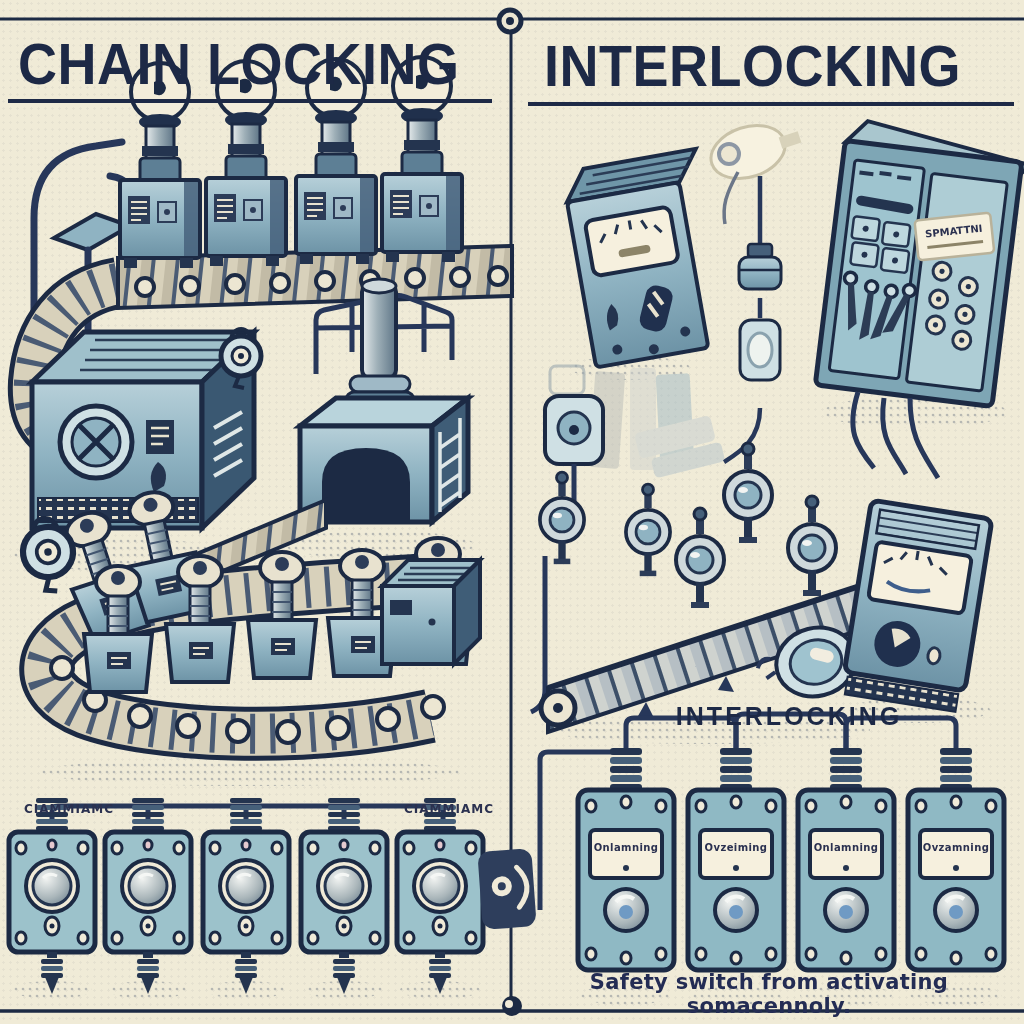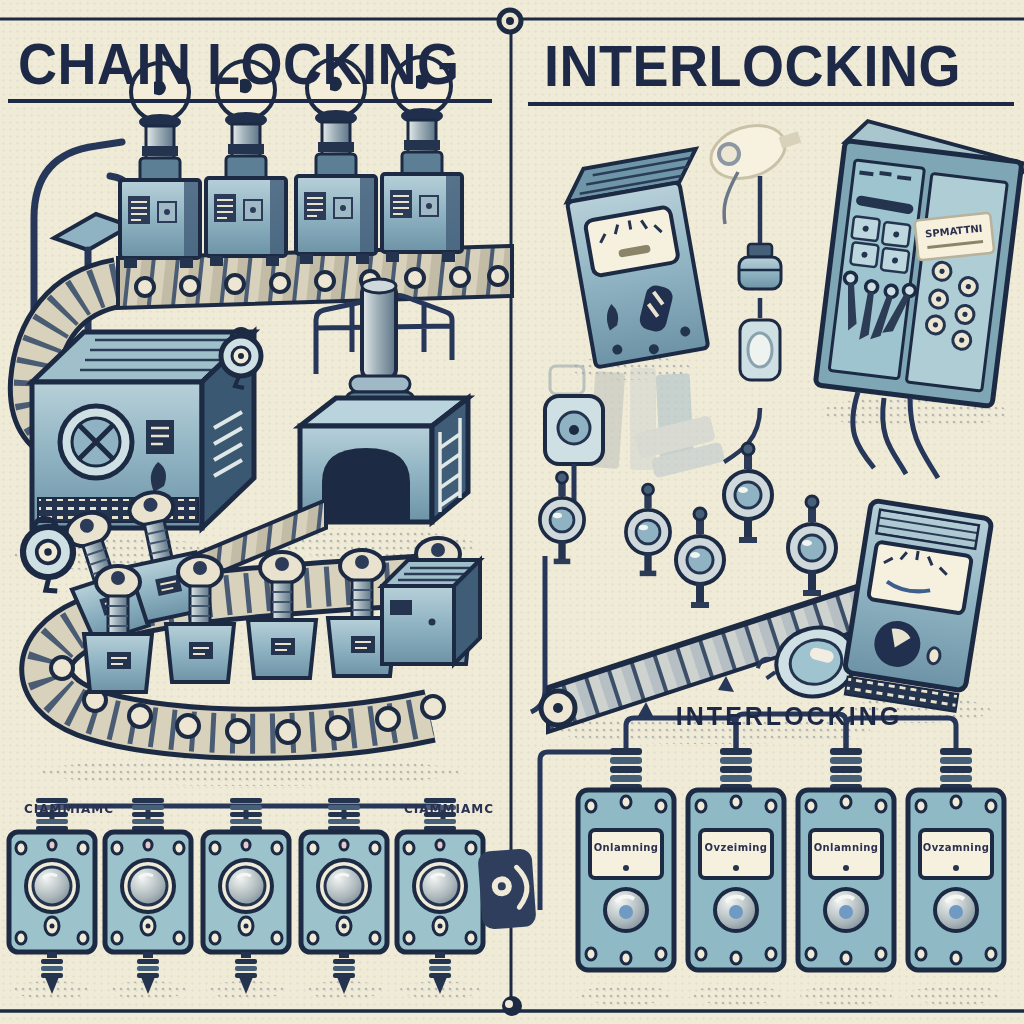--- a/index.html
+++ b/index.html
@@ -499,13 +499,14 @@
   <div class="abs small-garbled" style="left:24px;top:770px">CIAMMIAMC</div>
   <div class="abs small-garbled" style="left:404px;top:770px">CIAMMIAMC</div>
 
   <div class="abs section-label" style="left:564px;top:702px;width:450px">INTERLOCKING</div>
 
   <div class="abs meter-label" style="left:590px;top:842px">Onlamning</div>
   <div class="abs meter-label" style="left:700px;top:842px">Ovzeiming</div>
   <div class="abs meter-label" style="left:810px;top:842px">Onlamning</div>
   <div class="abs meter-label" style="left:920px;top:842px">Ovzamning</div>
 
+  <div class="abs caption" style="left:522px;top:970px;width:494px">Safety switch from activating somacennoly.</div>
 </div>
 
 </body></html>

